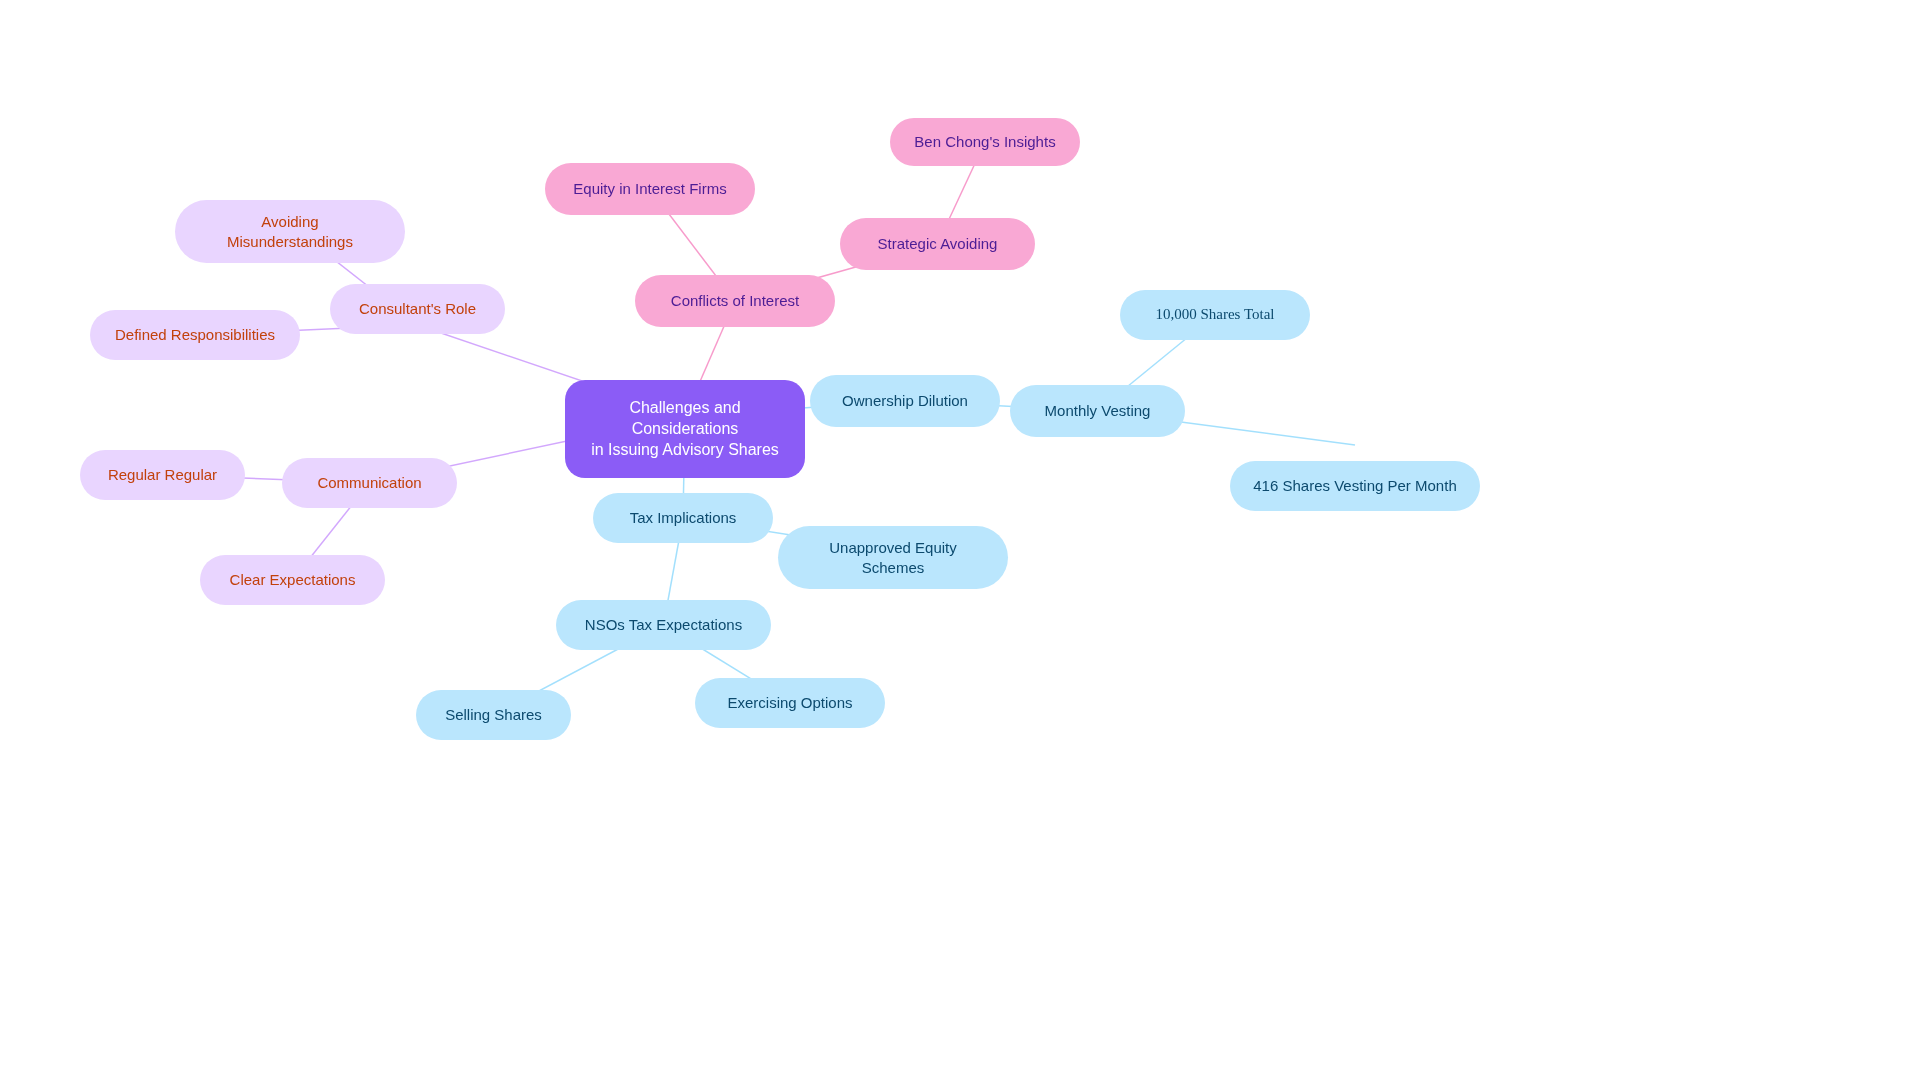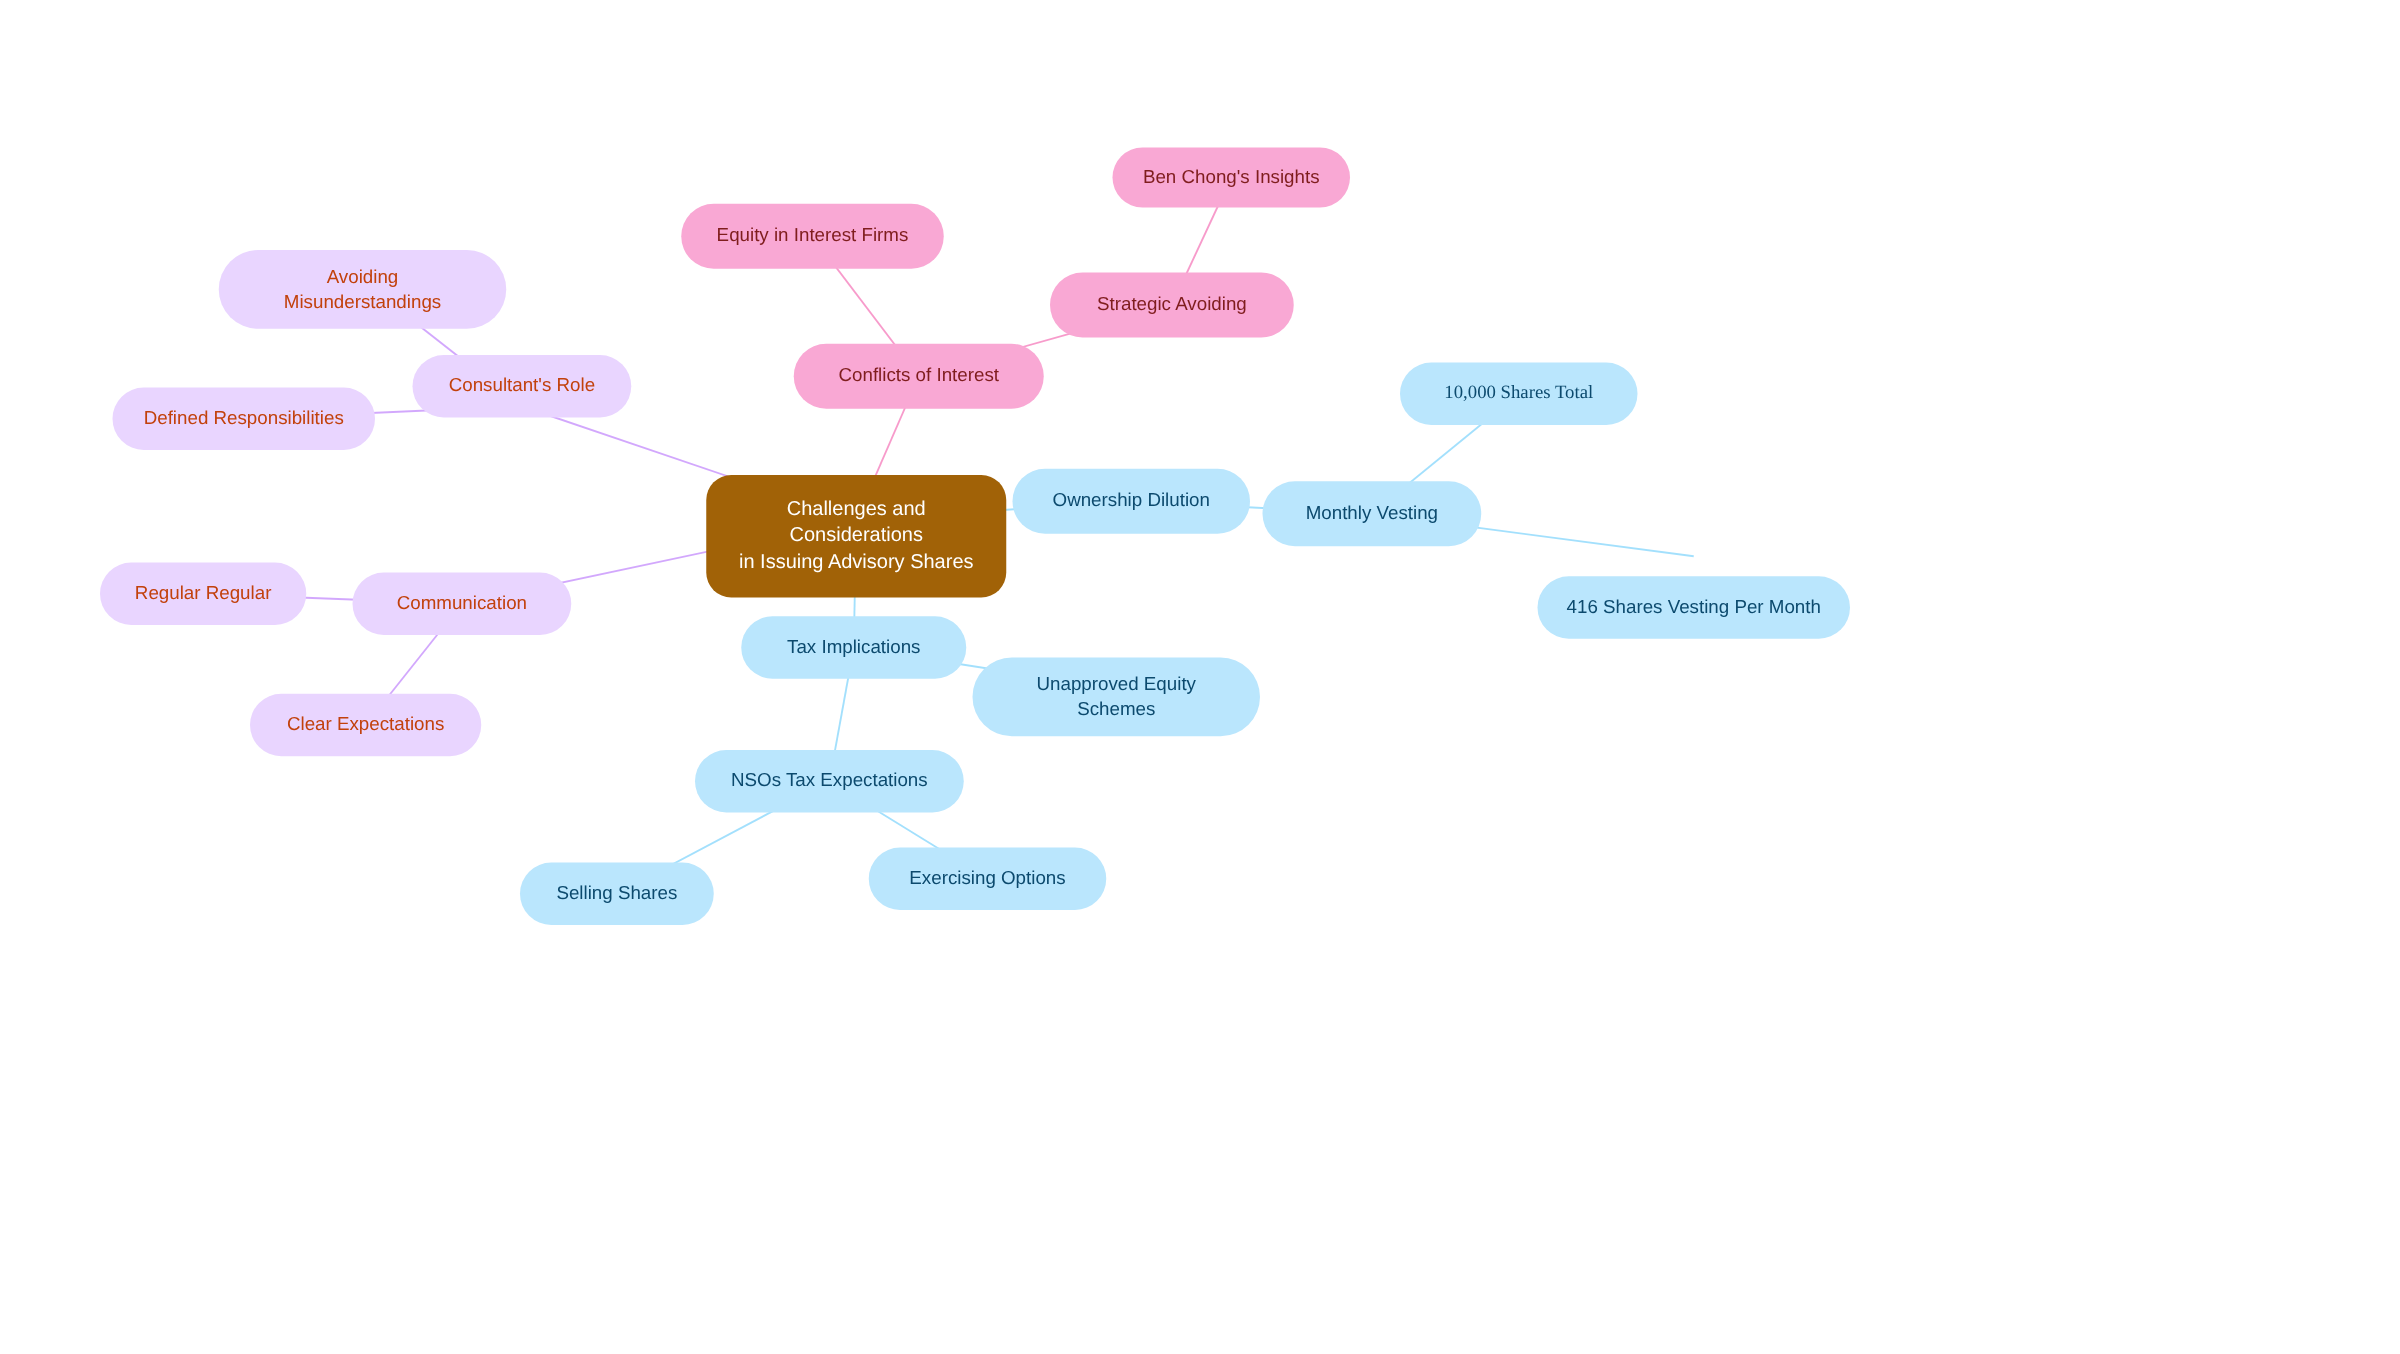--- a/index.html
+++ b/index.html
@@ -37,33 +37,33 @@
       text-align: center;
       font-size: 15px;
       font-weight: 400;
       line-height: 1.3;
       z-index: 2;
       padding: 12px 22px;
       cursor: default;
     }
 
     .node-center {
-      background: #a16207;
+      background: #8b5cf6;
       color: #ffffff;
       font-size: 16px;
       font-weight: 500;
       border-radius: 20px;
       width: 240px;
       padding: 18px 24px;
       text-align: center;
     }
 
     .node-pink {
       background: #f9a8d4;
-      color: #7f1d1d;
+      color: #4c1d95;
       border: none;
     }
 
     .node-purple {
       background: #e9d5ff;
       color: #c2410c;
       border: none;
     }
 
     .node-blue {

